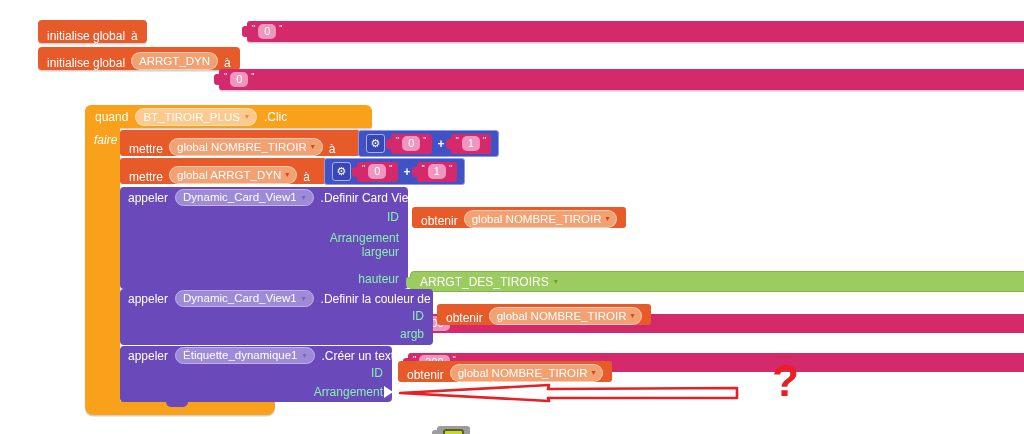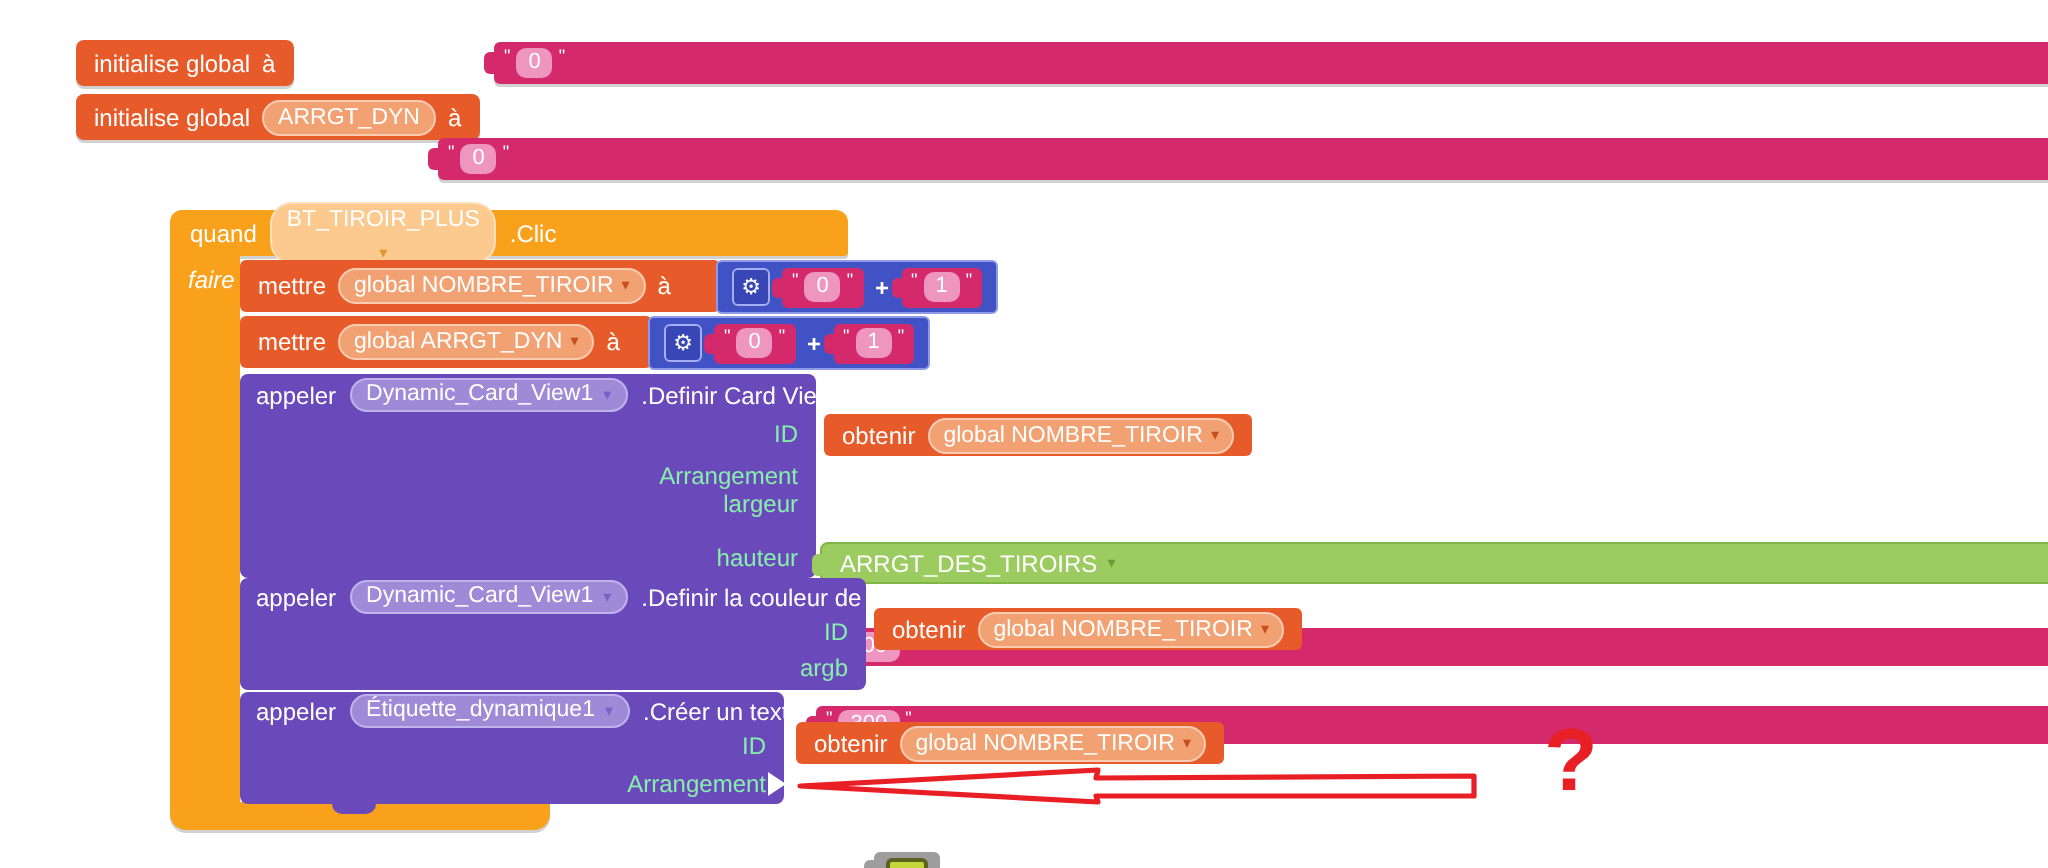--- a/index.html
+++ b/index.html
@@ -3,36 +3,36 @@
 <meta charset="utf-8">
 <style>
   html,body{margin:0;padding:0;background:#fff;}
   .canvas{position:relative;width:1024px;height:434px;background:#ffffff;overflow:hidden;
           font-family:"Liberation Sans",sans-serif;-webkit-font-smoothing:antialiased;}
   .abs{position:absolute;}
   .blk{position:absolute;display:flex;align-items:center;color:#fff;font-size:12px;
        white-space:nowrap;box-sizing:border-box;}
   .shadow{box-shadow:0 1.5px 0 rgba(0,0,0,0.18);}
   
-  .var-blk{background:#E75B2A;border-radius:4px;padding:0 9px;gap:6px;height:23px;}
+  .var-blk{background:#E75B2A;border-radius:4px;padding:0 9px;gap:6px;height:23px;align-items:flex-end;}
   .var-pill{background:#F2A173;border:1px solid rgba(255,255,255,0.45);border-radius:11px;
             padding:0 7px;line-height:16px;font-size:11.5px;display:inline-flex;align-items:center;gap:4px;}
   .var-caret{color:#C94D1D;font-size:8px;line-height:8px;}
   
   .txt-blk{background:#D42A6B;border-radius:3px;padding:0 5px;gap:3px;height:21px;position:relative;}
   .txt-blk::before{content:"";position:absolute;left:-5px;top:5px;width:6px;height:11px;
                    background:#D42A6B;border-radius:3px 0 0 3px;}
   .txt-pill{background:#EE96C0;border-radius:5px;padding:0 6px;line-height:15px;font-size:11px;}
   .quote{font-size:9px;line-height:9px;position:relative;top:-3px;color:#fff;}
   
   .ev{background:#F9A11B;}
-  .ev-header{left:85px;top:105px;width:339px;height:23px;border-radius:6px 6px 2px 0;
+  .ev-header{left:85px;top:105px;width:287px;height:23px;border-radius:6px 6px 2px 0;
              padding:0 10px;gap:7px;}
   .ev-pill{background:#FCCA8E;border:1px solid rgba(255,255,255,0.4);border-radius:11px;
-           padding:0 7px;line-height:16px;font-size:11.5px;display:inline-flex;align-items:center;gap:5px;flex-direction:column;}
+           padding:0 7px;line-height:16px;font-size:11.5px;display:inline-flex;align-items:center;gap:5px;}
   .ev-caret{color:#DE9832;font-size:8px;line-height:8px;}
   .ev-spine{left:85px;top:127px;width:35px;height:275px;}
   .ev-bottom{left:85px;top:401px;width:190px;height:14px;border-radius:0 0 8px 8px;}
   .faire{left:94px;top:133px;color:#fff;font-size:12px;font-style:italic;}
   
   .math-blk{background:#4152C5;border:1px solid #8D9AE8;border-radius:3px;padding:0 7px;gap:6px;height:27px;}
   .gear{width:17px;height:17px;background:#3847B5;border:1px solid #A3AFF0;border-radius:3px;
         display:inline-flex;align-items:center;justify-content:center;font-size:11px;color:#fff;}
   .math-blk .txt-blk{height:20px;}
   .math-blk .txt-blk::before{height:10px;top:5px;}

